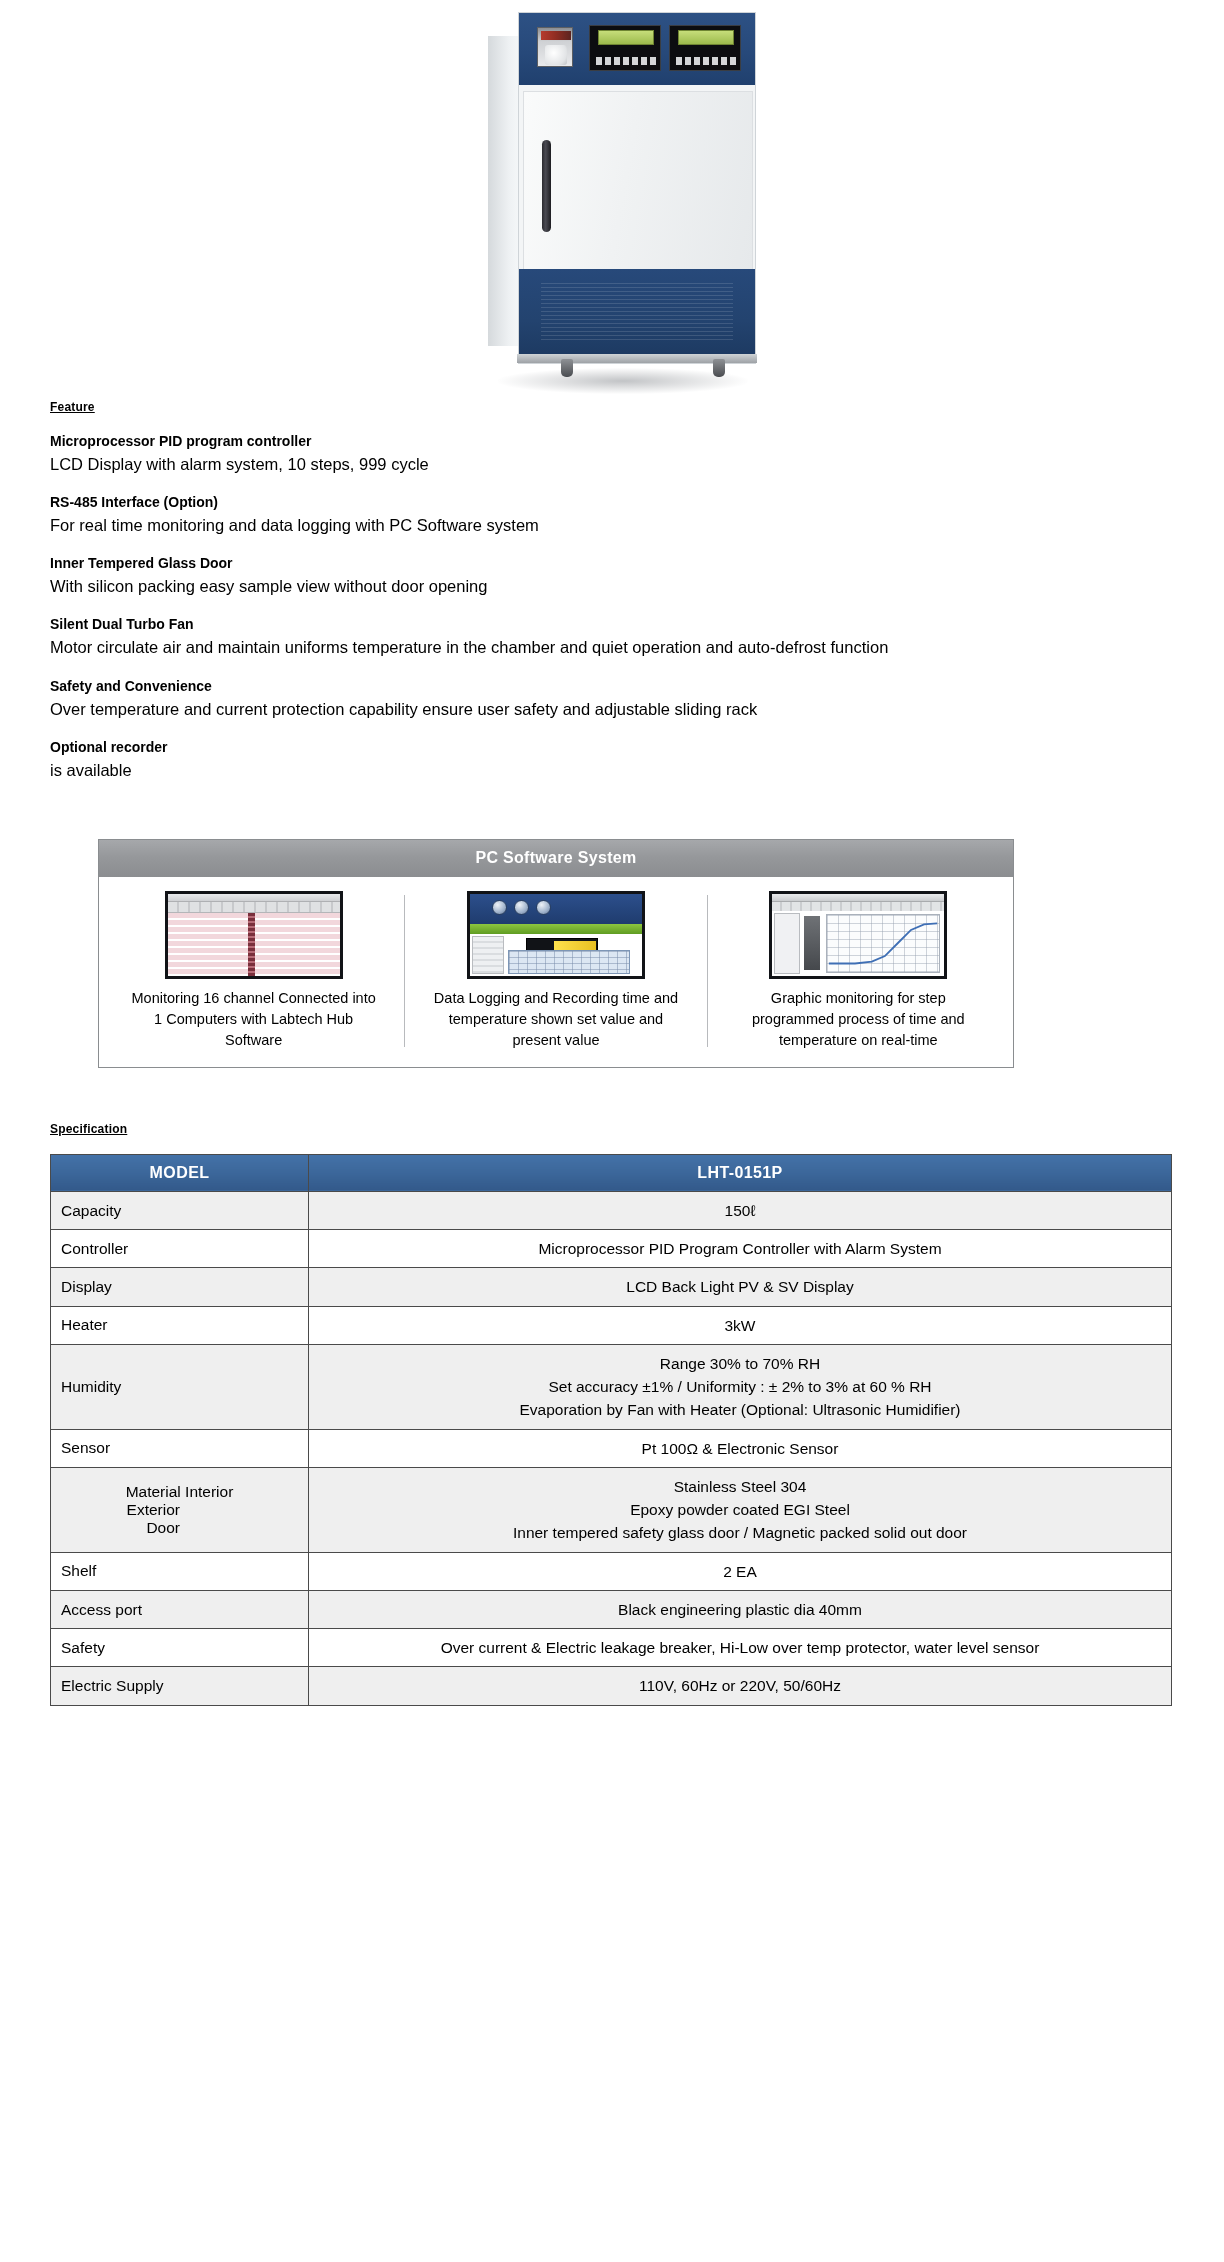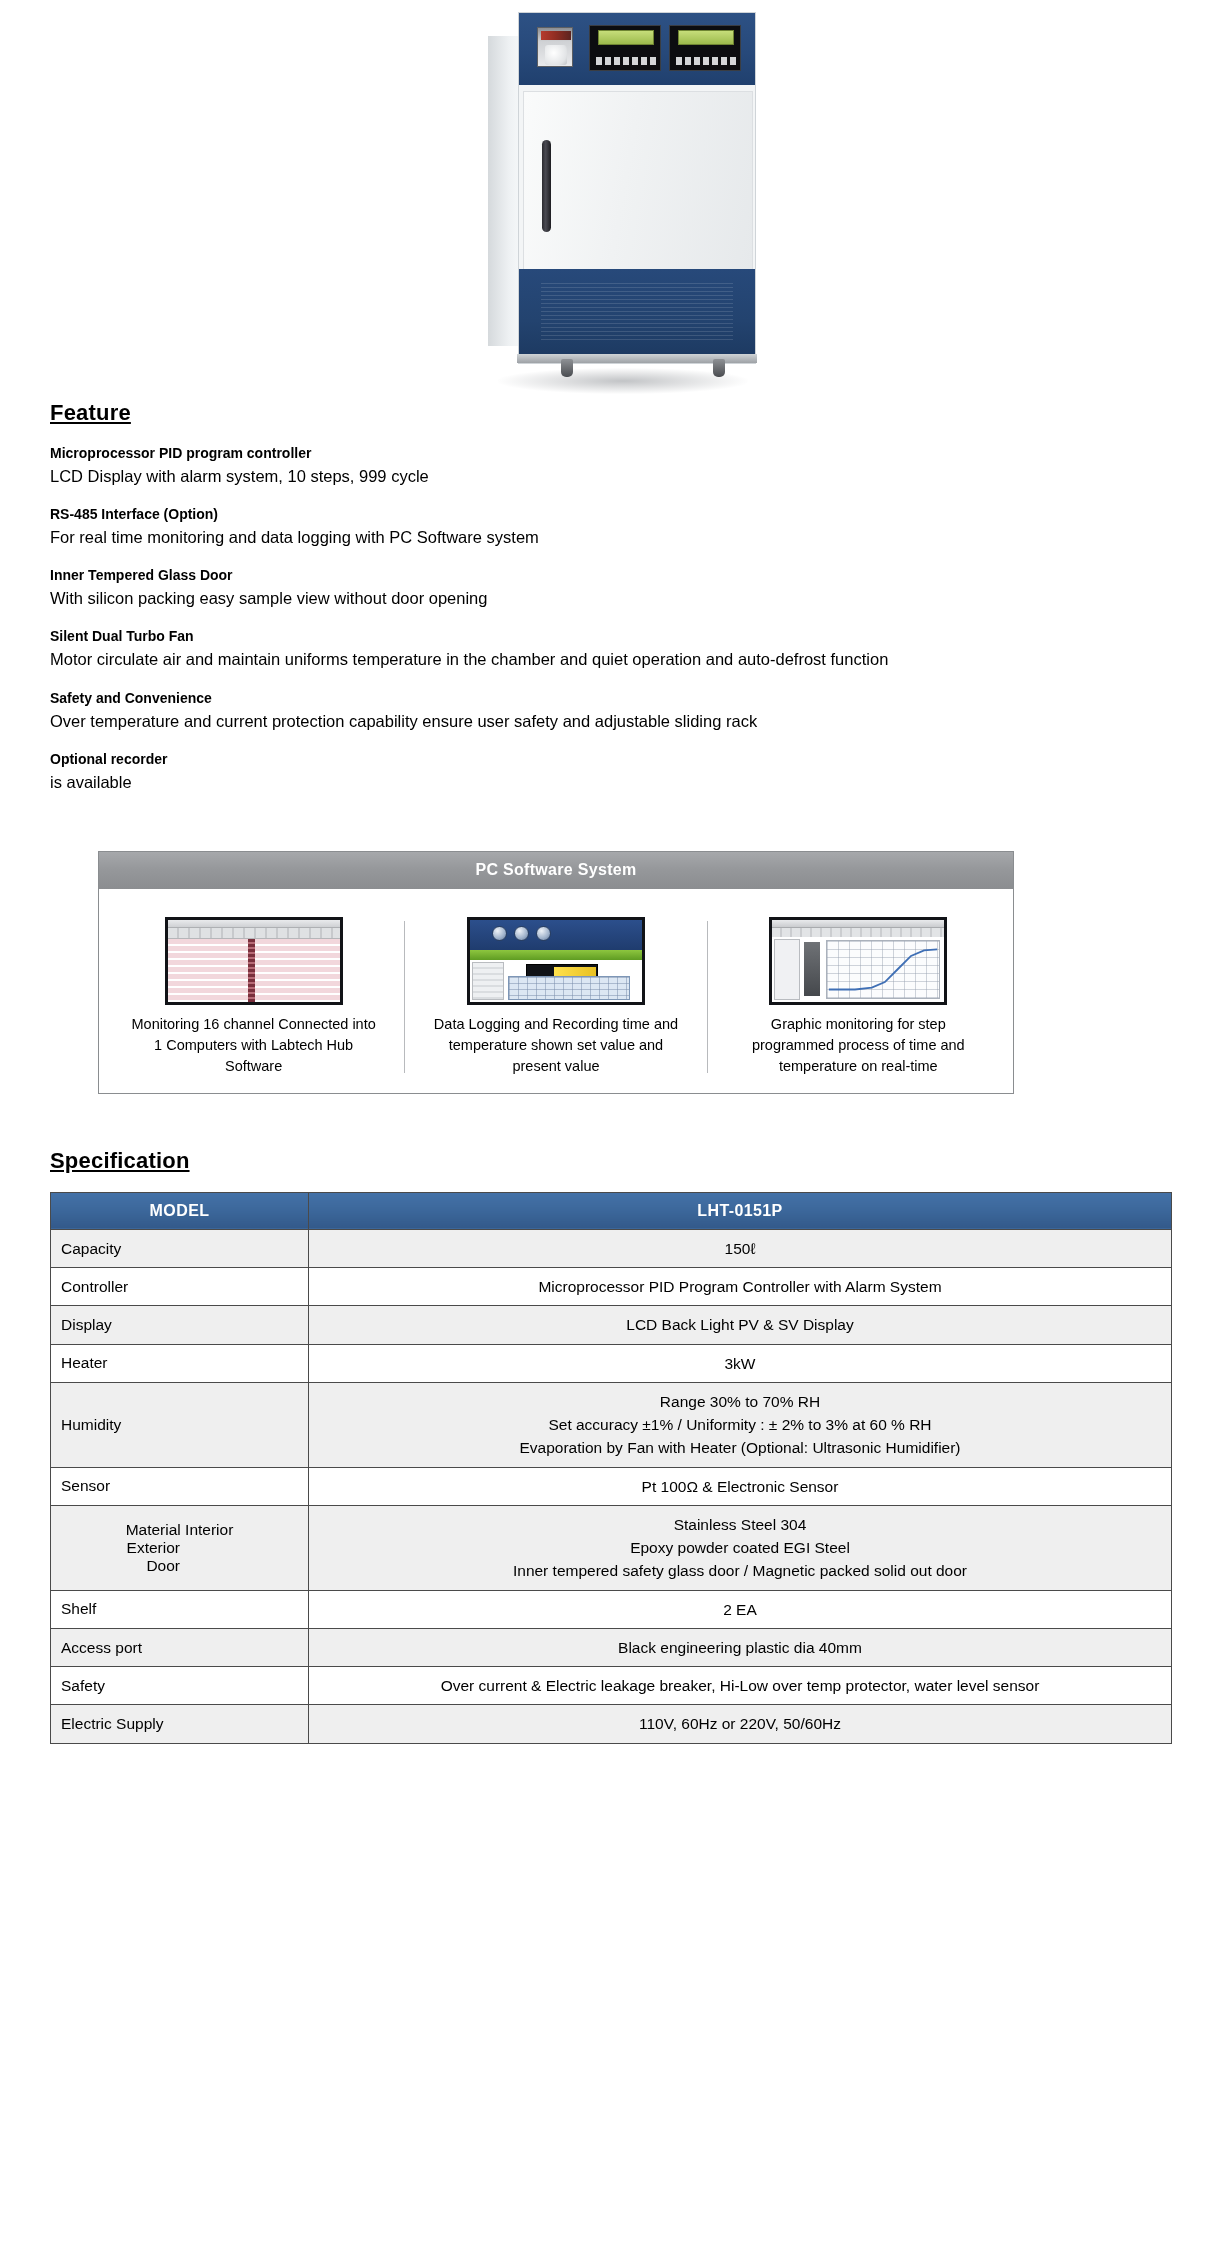--- a/index.html
+++ b/index.html
@@ -163,21 +163,21 @@
   .caster-r { right: 30px; }
   .floor-shadow {
     position: absolute;
     left: 10px; bottom: -22px;
     width: 250px; height: 26px;
     background: radial-gradient(ellipse at center, rgba(80,85,92,.35) 0%, rgba(80,85,92,0) 72%);
   }
 
   
   .section-heading {
-    font-size: 22px;
+    font-size: 12px;
     font-weight: bold;
     text-decoration: underline;
     margin: 0 0 18px 50px;
     letter-spacing: .2px;
   }
 
   
   .features { margin: 0 0 0 50px; width: 1050px; }
   .feature-block { margin-bottom: 18px; }
   .feature-title {
@@ -204,21 +204,21 @@
     background: linear-gradient(180deg,#a6a8ab 0%, #96989b 45%, #8b8d90 100%);
     color: #ffffff;
     font-size: 16px;
     font-weight: bold;
     text-align: center;
     padding: 9px 0 10px;
     letter-spacing: .3px;
   }
   .software-grid {
     display: flex;
-    padding: 28px 4px 16px;
+    padding: 14px 4px 16px;
   }
   .software-col {
     flex: 1;
     display: flex;
     flex-direction: column;
     align-items: center;
     padding: 0 8px;
   }
   .thumb {
     width: 178px;

